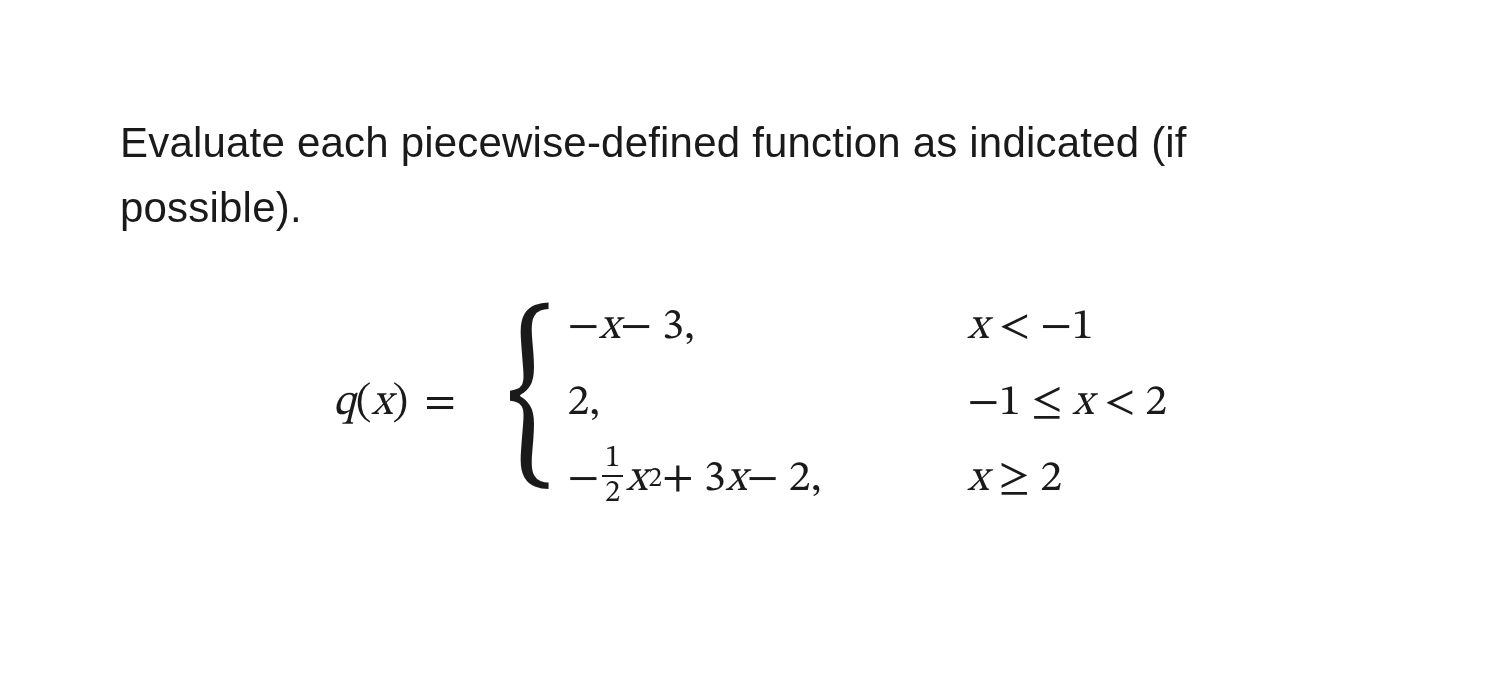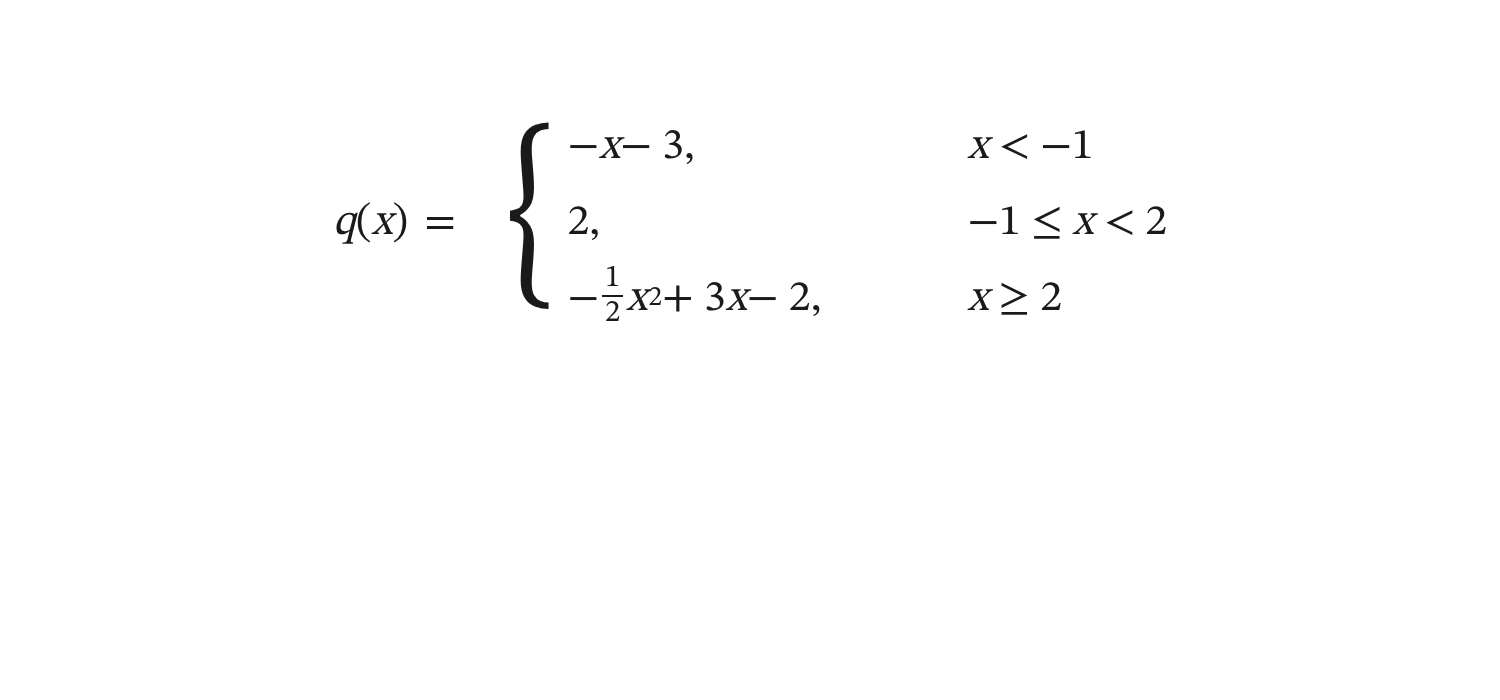--- a/index.html
+++ b/index.html
@@ -99,20 +99,21 @@
   }
   .frac .num { padding: 0 3px 1px 3px; }
   .frac .den { border-top: 2px solid #1a1a1a; padding: 1px 3px 0 3px; }
   .rel { margin: 0 10px; }
 </style>
 </head>
 <body>
 
 <div class="page">
 
+  <p class="prompt">Evaluate each piecewise-defined function as indicated (if possible).</p>
 
   <div class="equation-wrap">
     <div class="equation">
 
       <span class="lhs">
         <span class="ital">q</span>
         <span>(</span>
         <span class="ital">x</span>
         <span>)</span>
         <span class="eq-sign">=</span>

